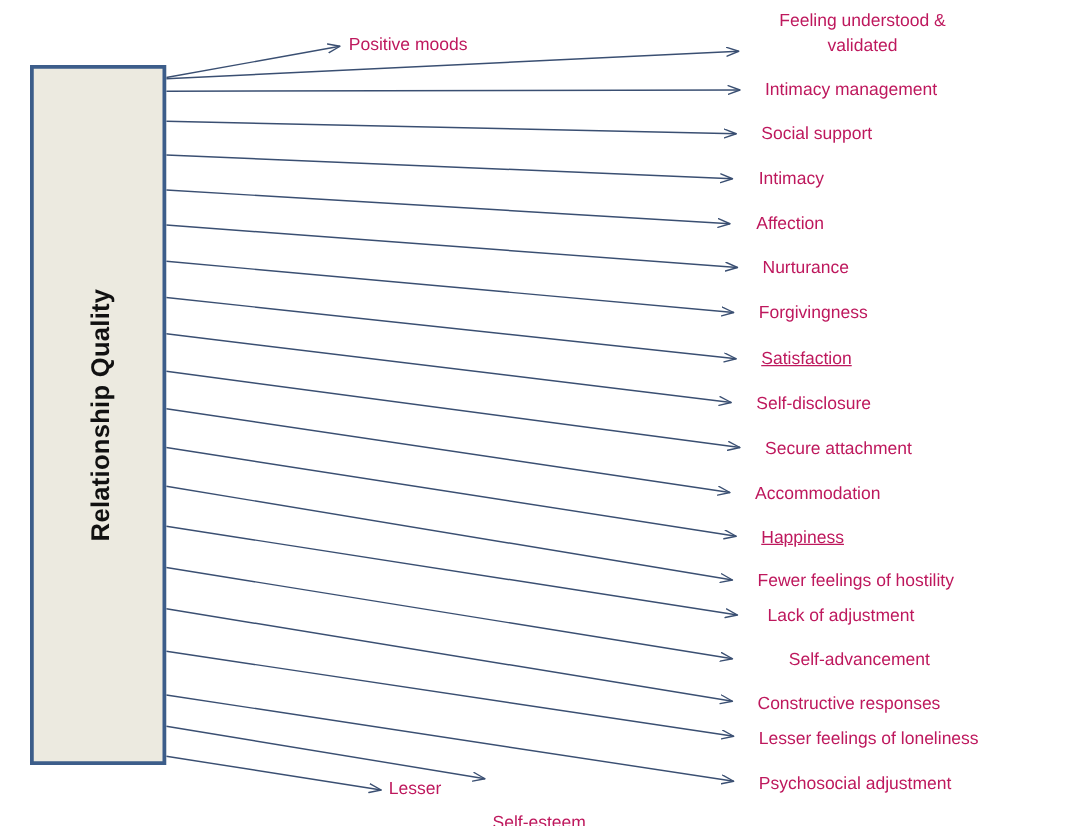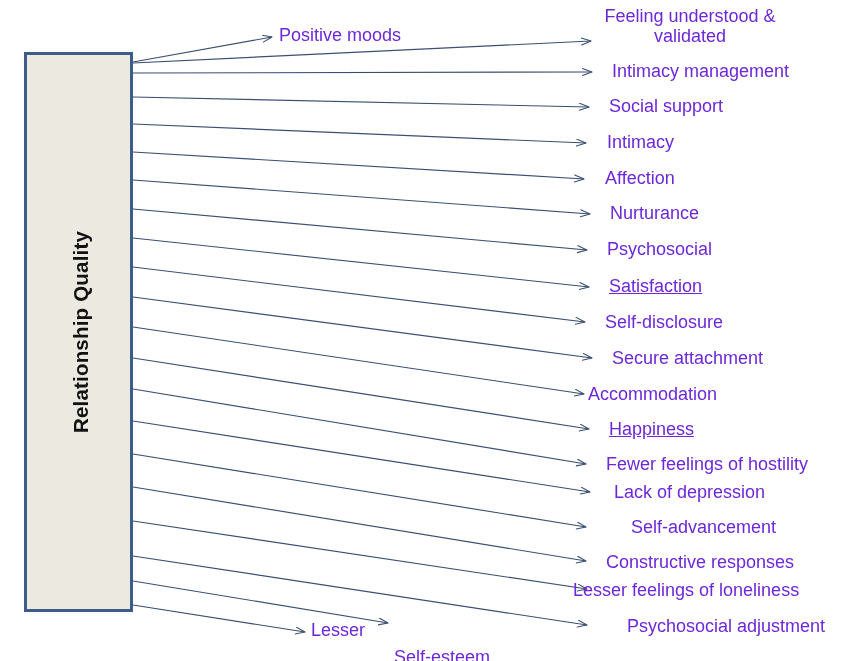--- a/index.html
+++ b/index.html
@@ -48,22 +48,22 @@
     white-space: nowrap;
     font-size: 20.5px;
     font-weight: bold;
     color: #111111;
     letter-spacing: 0.2px;
   }
 
   
   .outcome-label {
     position: absolute;
-    font-size: 18px;
-    color: #6d28d9;
+    font-size: 14px;
+    color: #be185d;
     white-space: nowrap;
     line-height: 19px;
   }
   .outcome-label.two-line {
     white-space: normal;
     text-align: center;
     width: 190px;
     line-height: 20px;
   }
 </style>
@@ -110,29 +110,29 @@
   </div>
 
   <div id="label-layer">
       <div class="outcome-label" style="left: 279px; top: 26px;">Positive moods</div>
       <div class="outcome-label two-line" style="left: 595px; top: 6px;">Feeling understood &amp; validated</div>
       <div class="outcome-label" style="left: 612px; top: 62px;">Intimacy management</div>
       <div class="outcome-label" style="left: 609px; top: 97px;">Social support</div>
       <div class="outcome-label" style="left: 607px; top: 133px;">Intimacy</div>
       <div class="outcome-label" style="left: 605px; top: 169px;">Affection</div>
       <div class="outcome-label" style="left: 610px; top: 204px;">Nurturance</div>
-      <div class="outcome-label" style="left: 607px; top: 240px;">Psychosocial</div>
+      <div class="outcome-label" style="left: 607px; top: 240px;">Forgivingness</div>
       <div class="outcome-label" style="left: 609px; top: 277px; text-decoration: underline;">Satisfaction</div>
       <div class="outcome-label" style="left: 605px; top: 313px;">Self-disclosure</div>
       <div class="outcome-label" style="left: 612px; top: 349px;">Secure attachment</div>
-      <div class="outcome-label" style="left: 588px; top: 385px;">Accommodation</div>
+      <div class="outcome-label" style="left: 604px; top: 385px;">Accommodation</div>
       <div class="outcome-label" style="left: 609px; top: 420px; text-decoration: underline;">Happiness</div>
       <div class="outcome-label" style="left: 606px; top: 455px;">Fewer feelings of hostility</div>
-      <div class="outcome-label" style="left: 614px; top: 483px;">Lack of depression</div>
+      <div class="outcome-label" style="left: 614px; top: 483px;">Lack of adjustment</div>
       <div class="outcome-label" style="left: 607px; top: 518px; margin-left: 24px;">Self-advancement</div>
       <div class="outcome-label" style="left: 606px; top: 553px;">Constructive responses</div>
-      <div class="outcome-label" style="left: 573px; top: 581px;">Lesser feelings of loneliness</div>
-      <div class="outcome-label" style="left: 607px; top: 617px; margin-left: 20px;">Psychosocial adjustment</div>
+      <div class="outcome-label" style="left: 607px; top: 581px;">Lesser feelings of loneliness</div>
+      <div class="outcome-label" style="left: 607px; top: 617px;">Psychosocial adjustment</div>
       <div class="outcome-label" style="left: 394px; top: 648px;">Self-esteem</div>
       <div class="outcome-label" style="left: 311px; top: 621px;">Lesser</div>
     </div>
 
 </div>
 
 </body></html>

